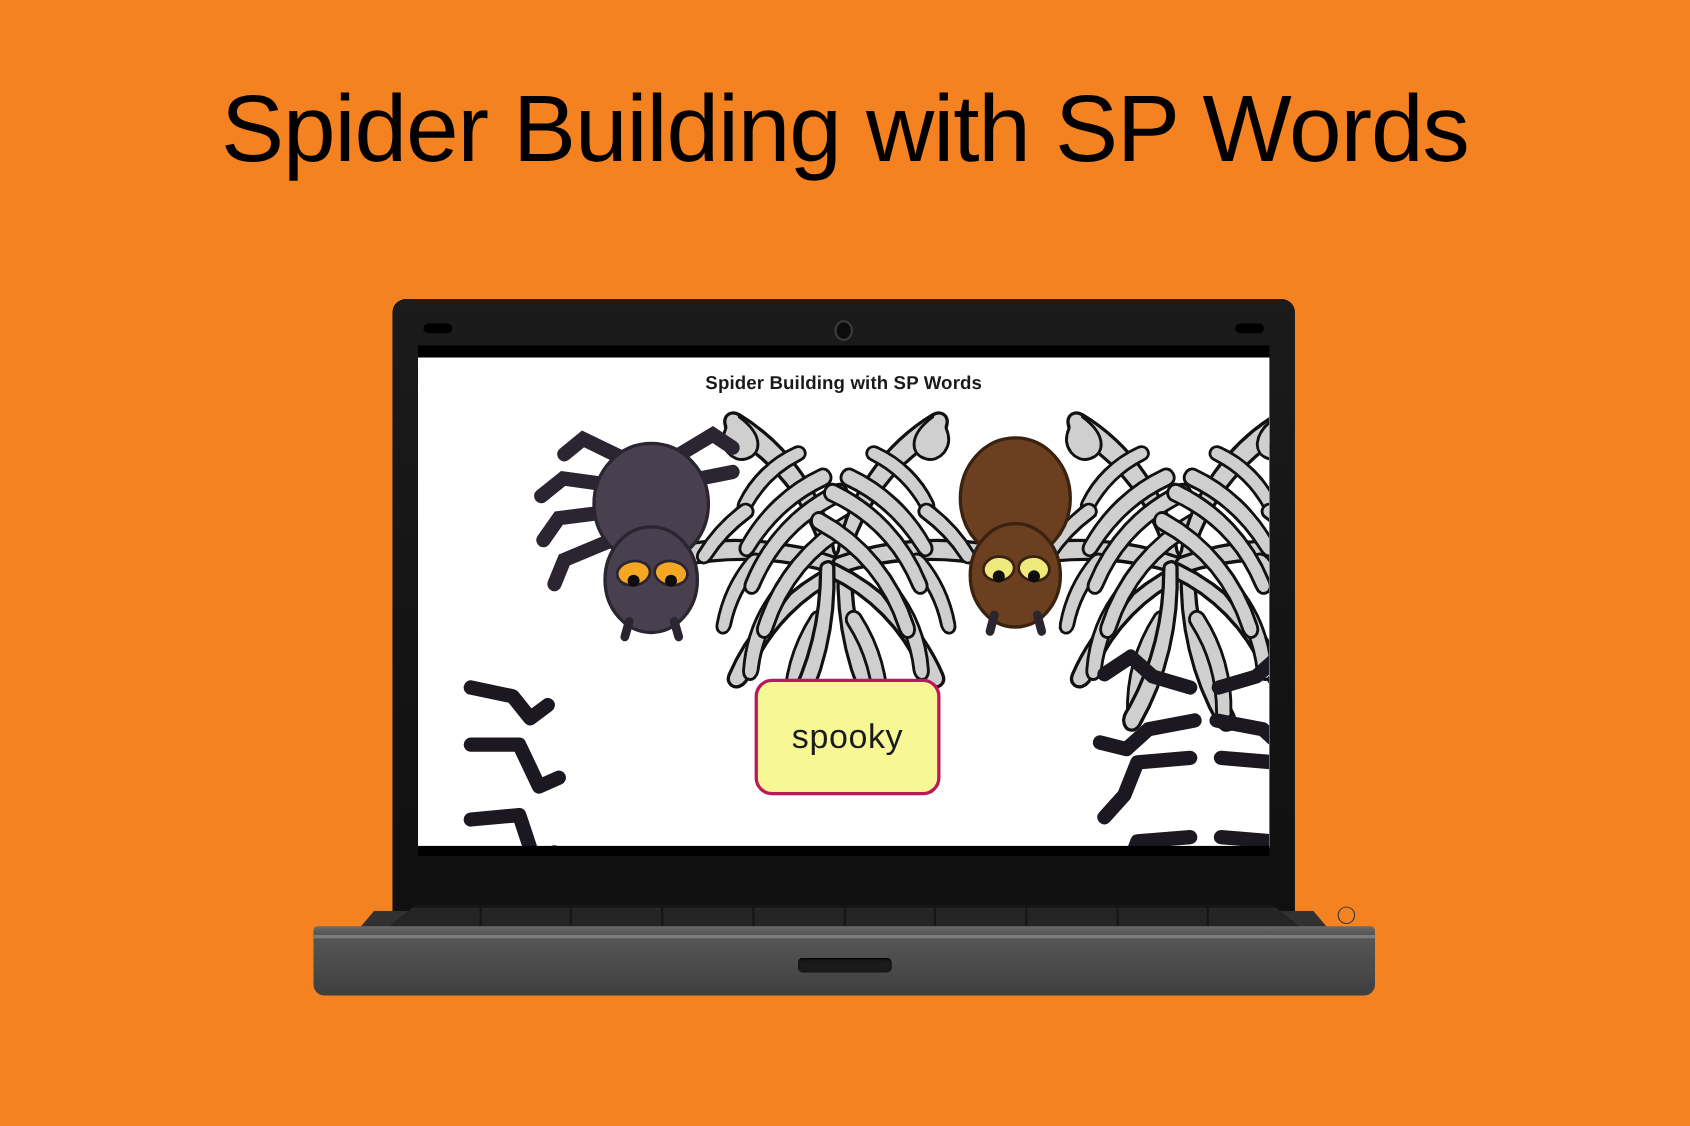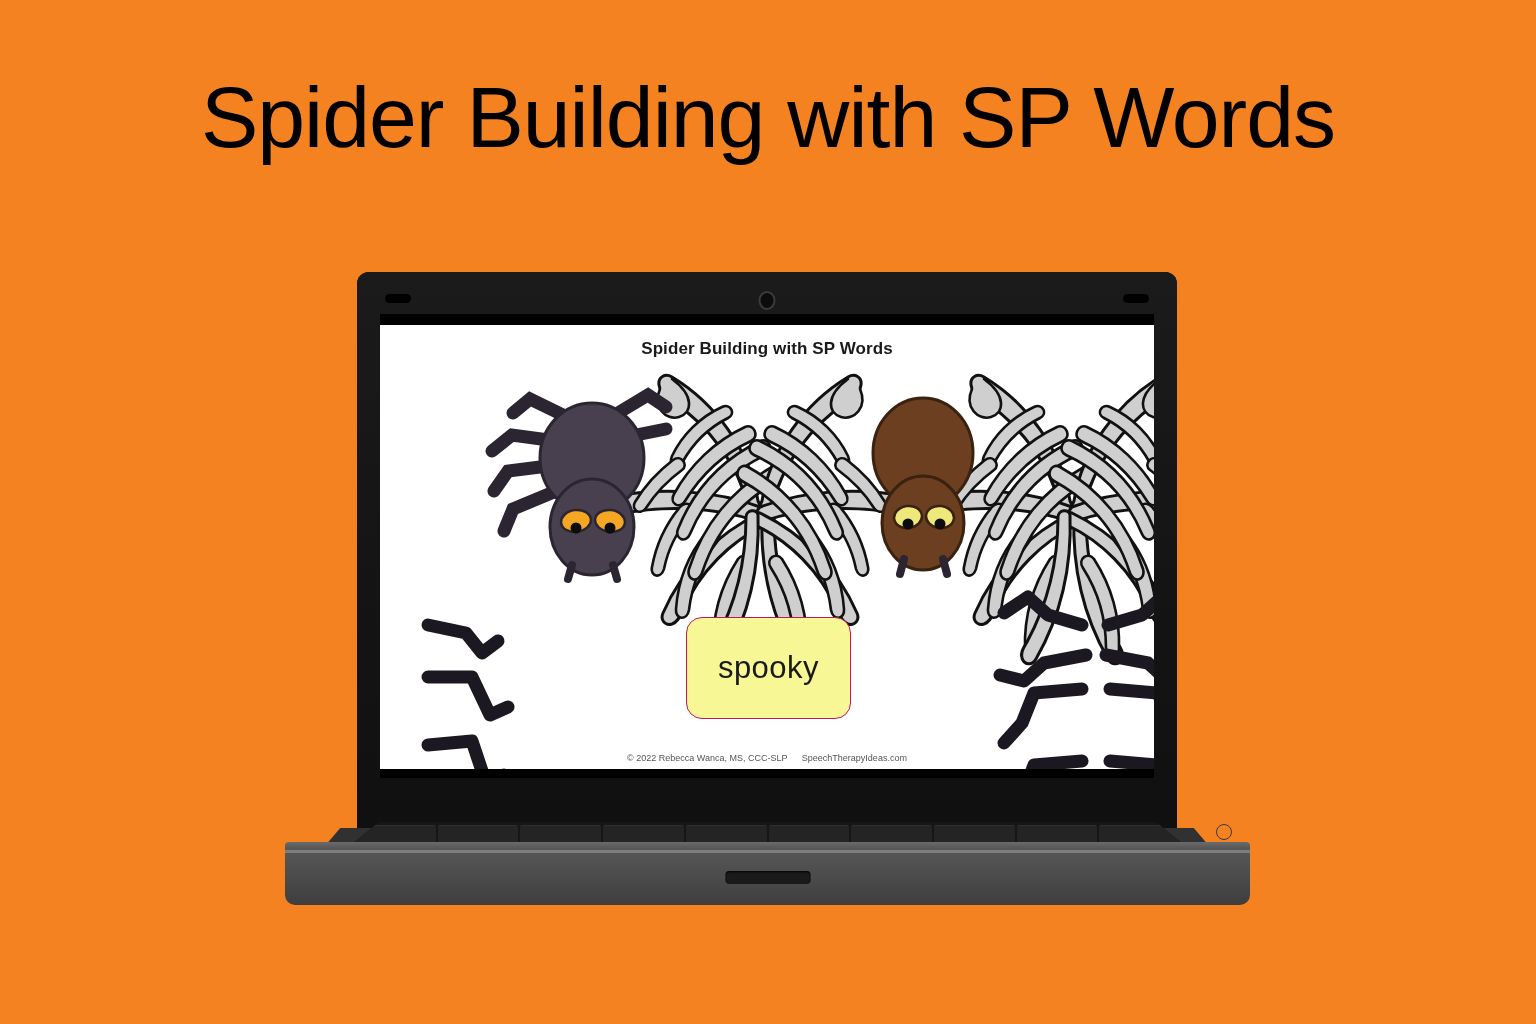--- a/index.html
+++ b/index.html
@@ -203,21 +203,21 @@
     white-space: nowrap;
   }
   #slide-footer .site { margin-left: 12px; }
 
   #word-card {
     position: absolute;
     left: 306px;
     top: 292px;
     width: 163px;
     height: 100px;
-    border: 1px solid #be185d;
+    border: 3px solid #be185d;
     border-radius: 16px;
     background: #F7F795;
     display: flex;
     align-items: center;
     justify-content: center;
   }
   #word-card-text {
     font-family: "Liberation Sans", sans-serif;
     font-size: 31px;
     color: #1a1a1a;
@@ -369,24 +369,20 @@
             <g>
               <path d="M730 436 L778 440 L790 472 L808 492"></path>
             </g>
           </g>
         </svg>
 
         <div id="word-card">
           <span id="word-card-text">spooky</span>
         </div>
 
-        <div id="slide-footer">
-          <span>© 2022 Rebecca Wanca,  MS, CCC-SLP</span>
-          <span class="site">SpeechTherapyIdeas.com</span>
-        </div>
 
       </div>
 
       <div id="screen-bottom-band"></div>
     </div>
 
     <div id="laptop-hinge"></div>
 
     <div id="keyboard">
       <div class="key"></div>

